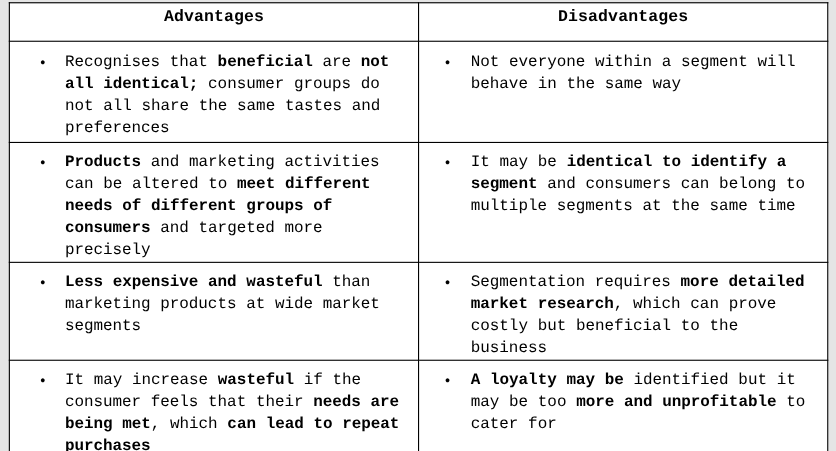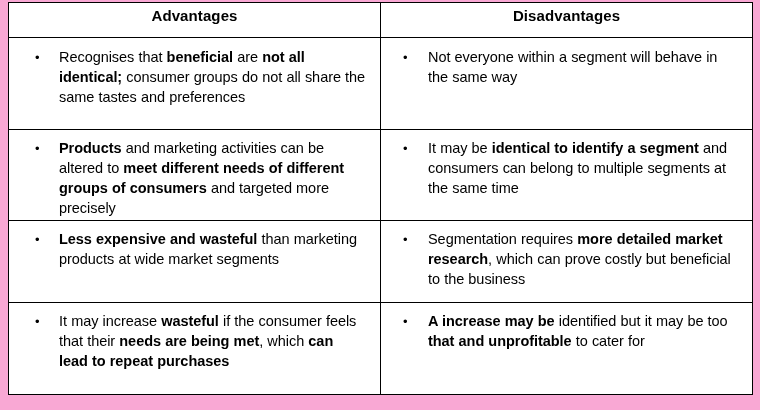--- a/index.html
+++ b/index.html
@@ -11,21 +11,22 @@
     width: 760px;
     height: 410px;
     font-family: "Liberation Sans", sans-serif;
     color: #000000;
     overflow: hidden;
   }
   .page {
     position: relative;
     width: 760px;
     height: 410px;
-    background: #f9a8d4;
+    background: #e5e5e5;
+    font-family: Liberation Mono, monospace;
   }
   table.comparison-table {
     position: absolute;
     left: 8px;
     top: 2px;
     width: 744px;
     border-collapse: collapse;
     table-layout: fixed;
   }
   table.comparison-table col.col-adv { width: 372px; }
@@ -157,20 +158,20 @@
       <tr class="row-4">
         <td class="body-cell adv-cell">
           <div class="bullet-row cell-pad-top-2">
             <span class="bullet-mark">•</span>
             <span class="bullet-text"><span>It may increase </span><b>wasteful</b><span> if the consumer feels that their </span><b>needs are being met</b><span>, which </span><b>can lead to repeat purchases</b></span>
           </div>
         </td>
         <td class="body-cell dis-cell">
           <div class="bullet-row cell-pad-top-2">
             <span class="bullet-mark">•</span>
-            <span class="bullet-text"><b>A increase may be</b><span> identified but it may be too </span><b>that and unprofitable</b><span> to cater for</span></span>
+            <span class="bullet-text"><b>A loyalty may be</b><span> identified but it may be too </span><b>more and unprofitable</b><span> to cater for</span></span>
           </div>
         </td>
       </tr>
 
     </tbody>
   </table>
 </div>
 
 </body></html>

